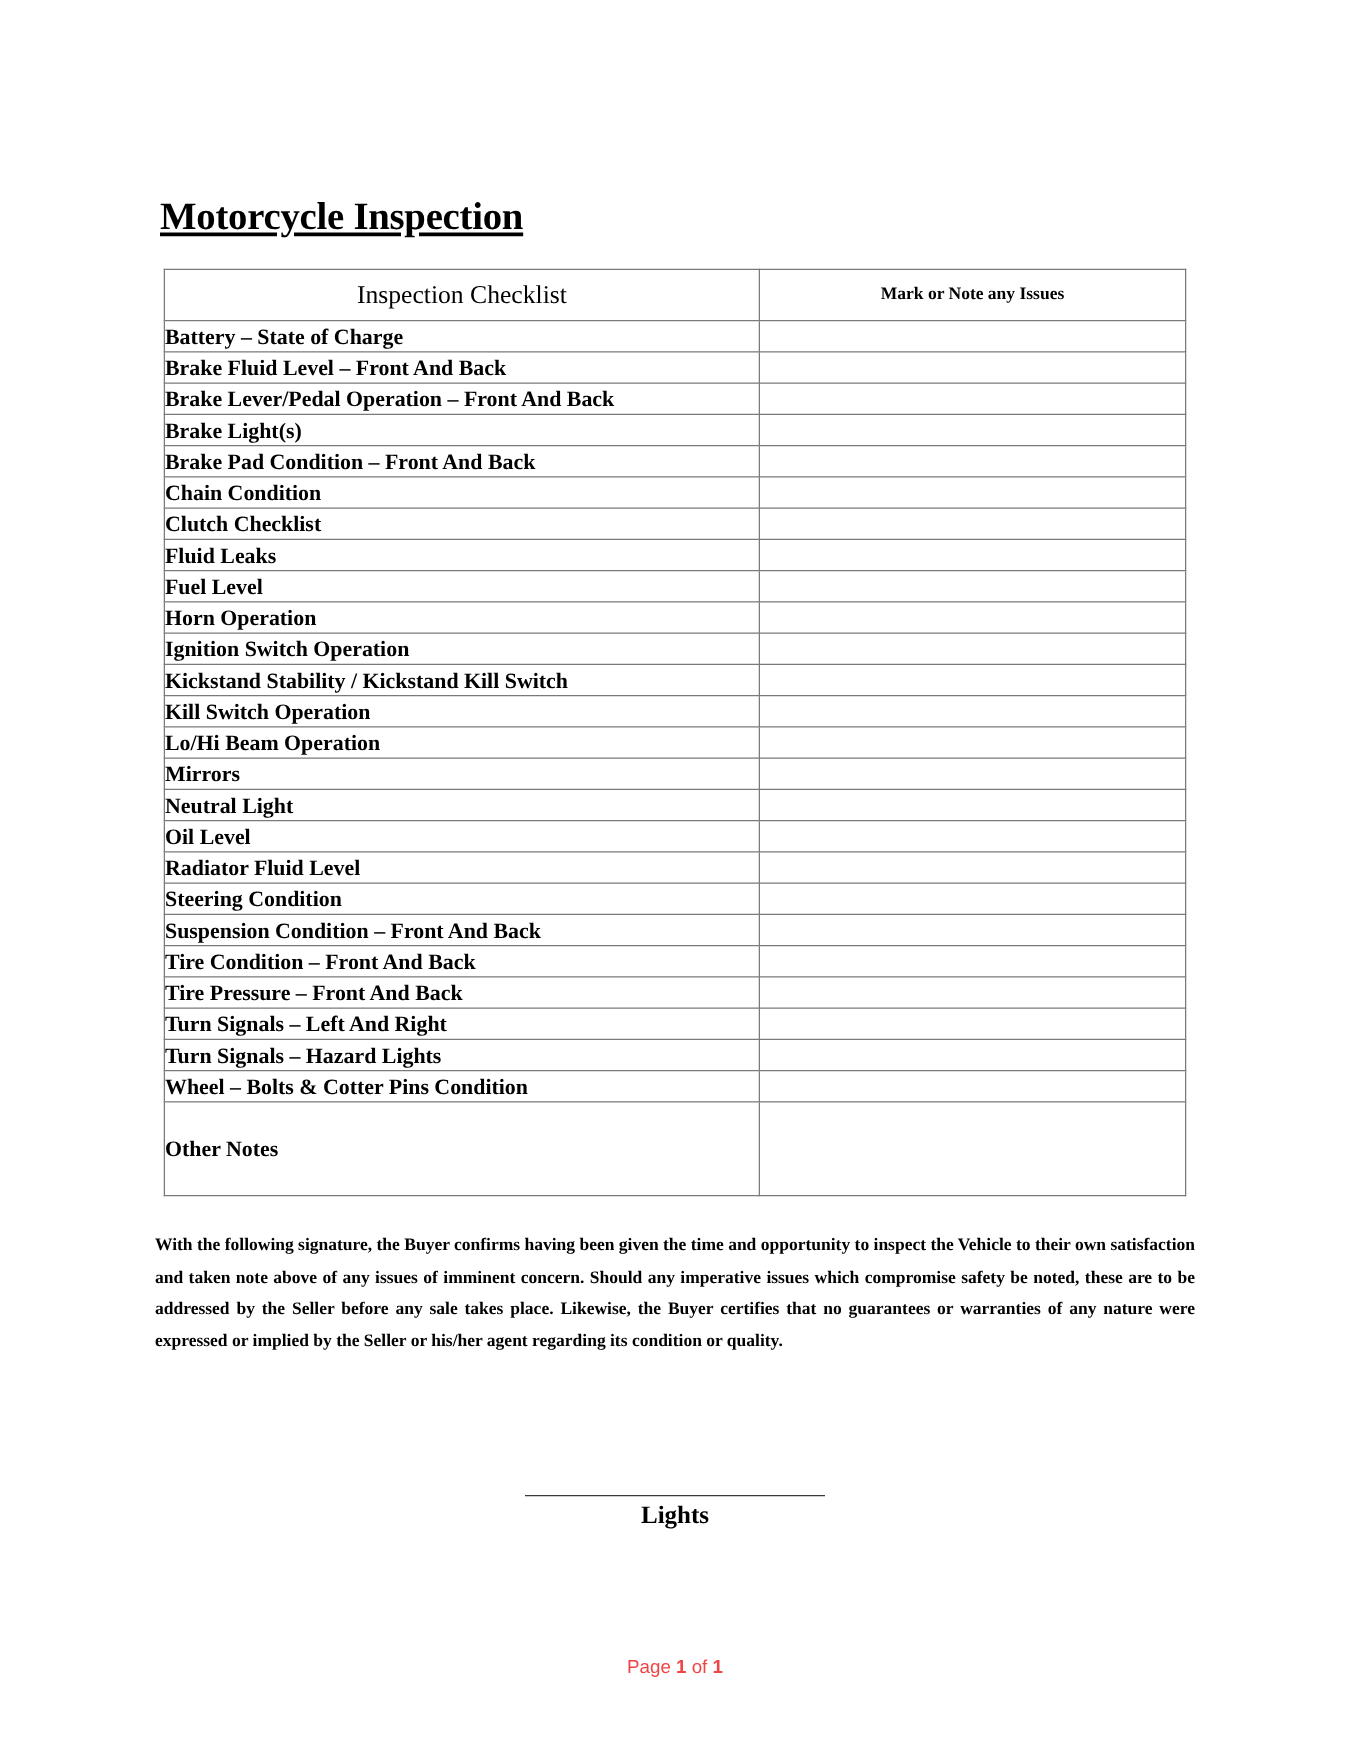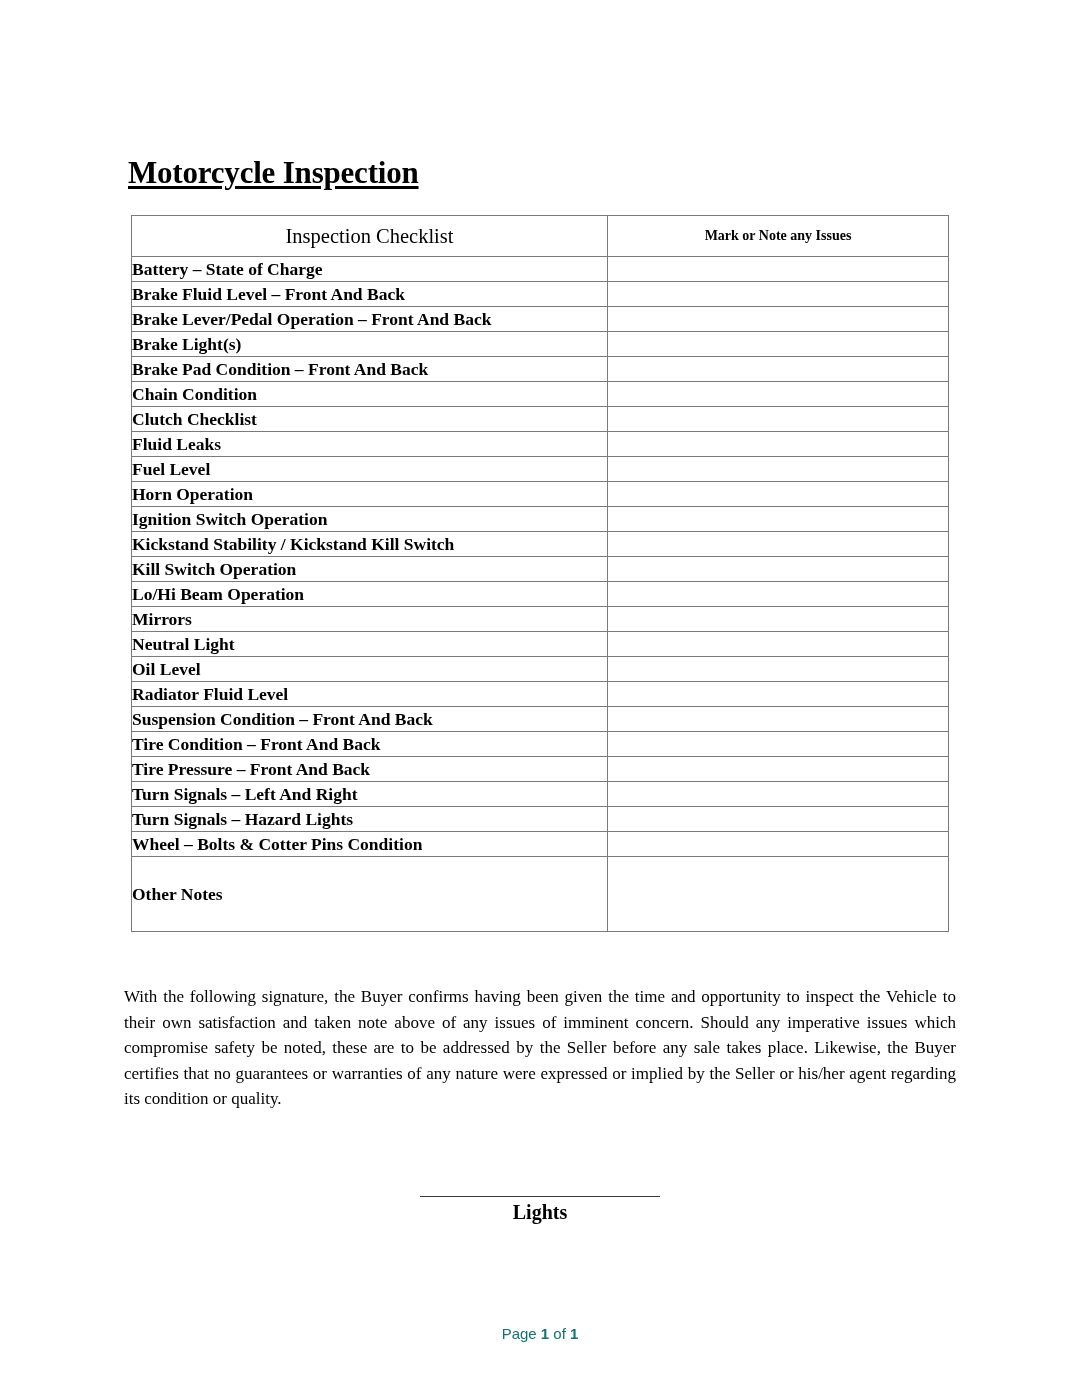--- a/index.html
+++ b/index.html
@@ -83,22 +83,22 @@
     vertical-align: top;
     padding-top: 3px;
   }
 
   
   .statement {
     position: absolute;
     left: 124px;
     top: 972px;
     width: 832px;
-    font-size: 17px;
-    font-weight: normal;
+    font-size: 14px;
+    font-weight: bold;
     line-height: 25.6px;
     text-align: justify;
     text-justify: inter-word;
   }
 
   
   .sig-line {
     position: absolute;
     left: 420px;
     top: 1184px;
@@ -118,21 +118,21 @@
 
   
   .footer {
     position: absolute;
     left: 0;
     top: 1313px;
     width: 1080px;
     text-align: center;
     font-family: "Liberation Sans", "DejaVu Sans", sans-serif;
     font-size: 15px;
-    color: #0f766e;
+    color: #ef4444;
   }
   .footer b { font-weight: bold; }
 </style>
 </head>
 <body>
 
 <div class="page">
 
   <div class="doc-title">Motorcycle Inspection</div>
 
@@ -214,20 +214,24 @@
         </tr>
         <tr>
           <td class="row-cell">Oil Level</td>
           <td class="row-notes-cell"></td>
         </tr>
         <tr>
           <td class="row-cell">Radiator Fluid Level</td>
           <td class="row-notes-cell"></td>
         </tr>
         <tr>
+          <td class="row-cell">Steering Condition</td>
+          <td class="row-notes-cell"></td>
+        </tr>
+        <tr>
           <td class="row-cell">Suspension Condition – Front And Back</td>
           <td class="row-notes-cell"></td>
         </tr>
         <tr>
           <td class="row-cell">Tire Condition – Front And Back</td>
           <td class="row-notes-cell"></td>
         </tr>
         <tr>
           <td class="row-cell">Tire Pressure – Front And Back</td>
           <td class="row-notes-cell"></td>

